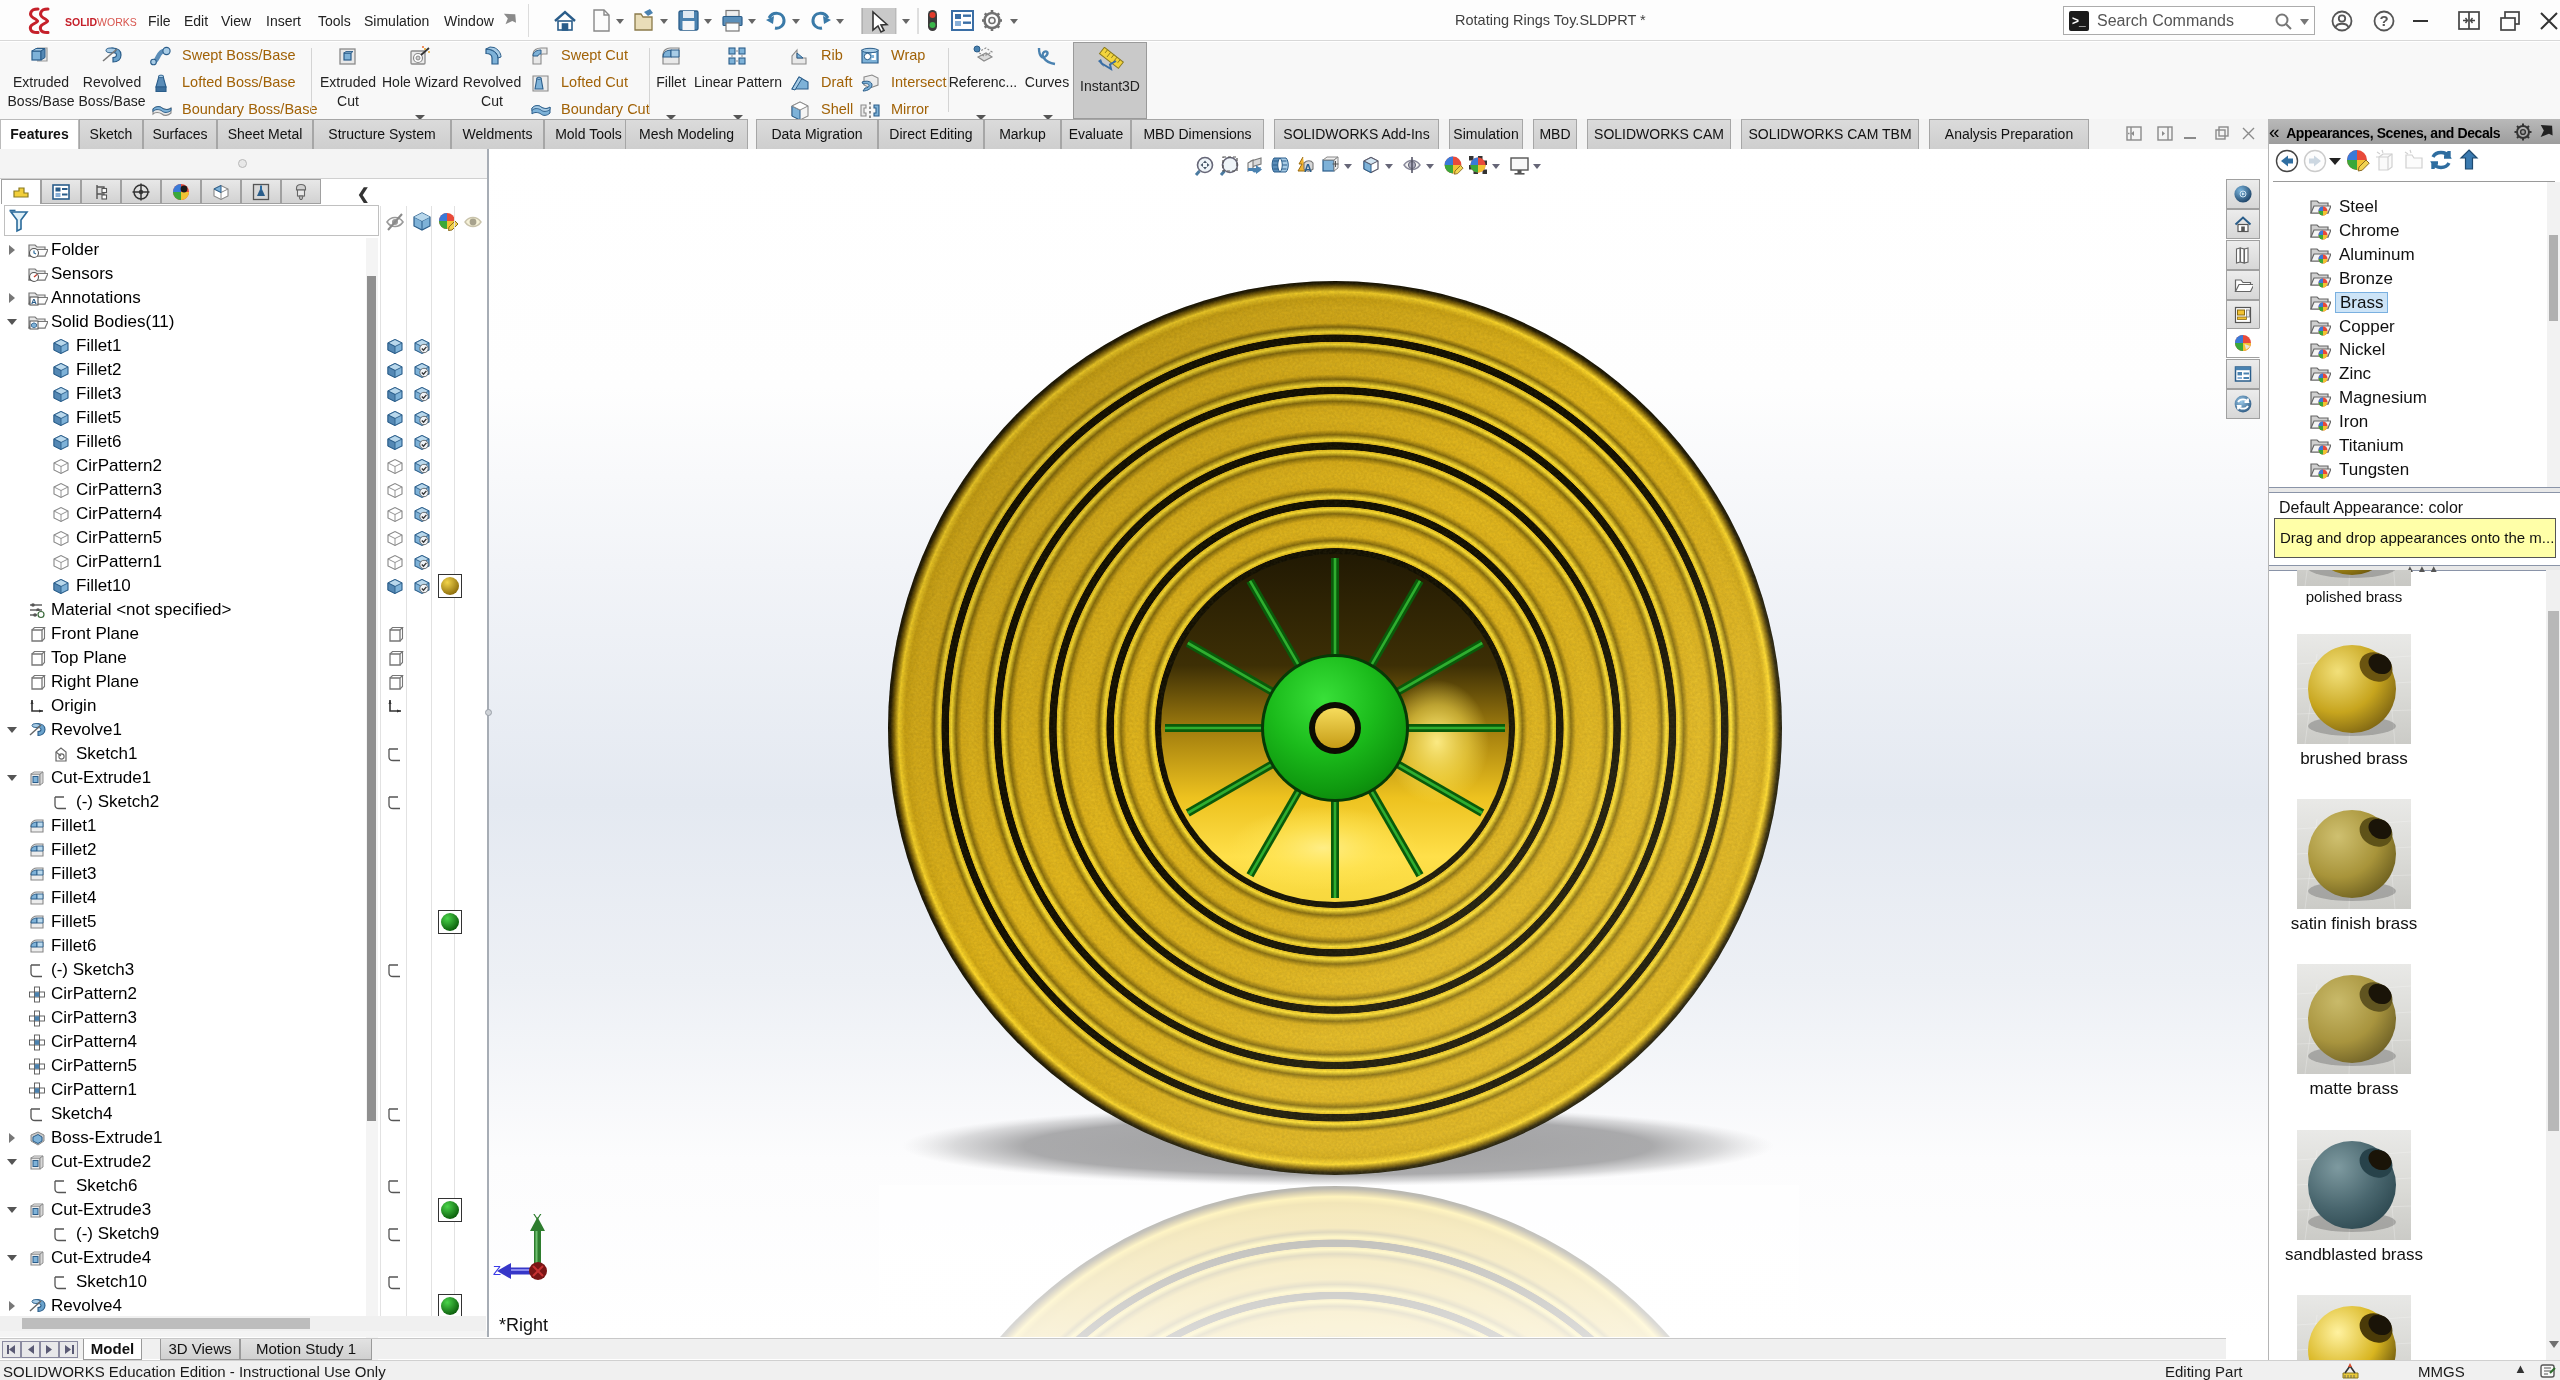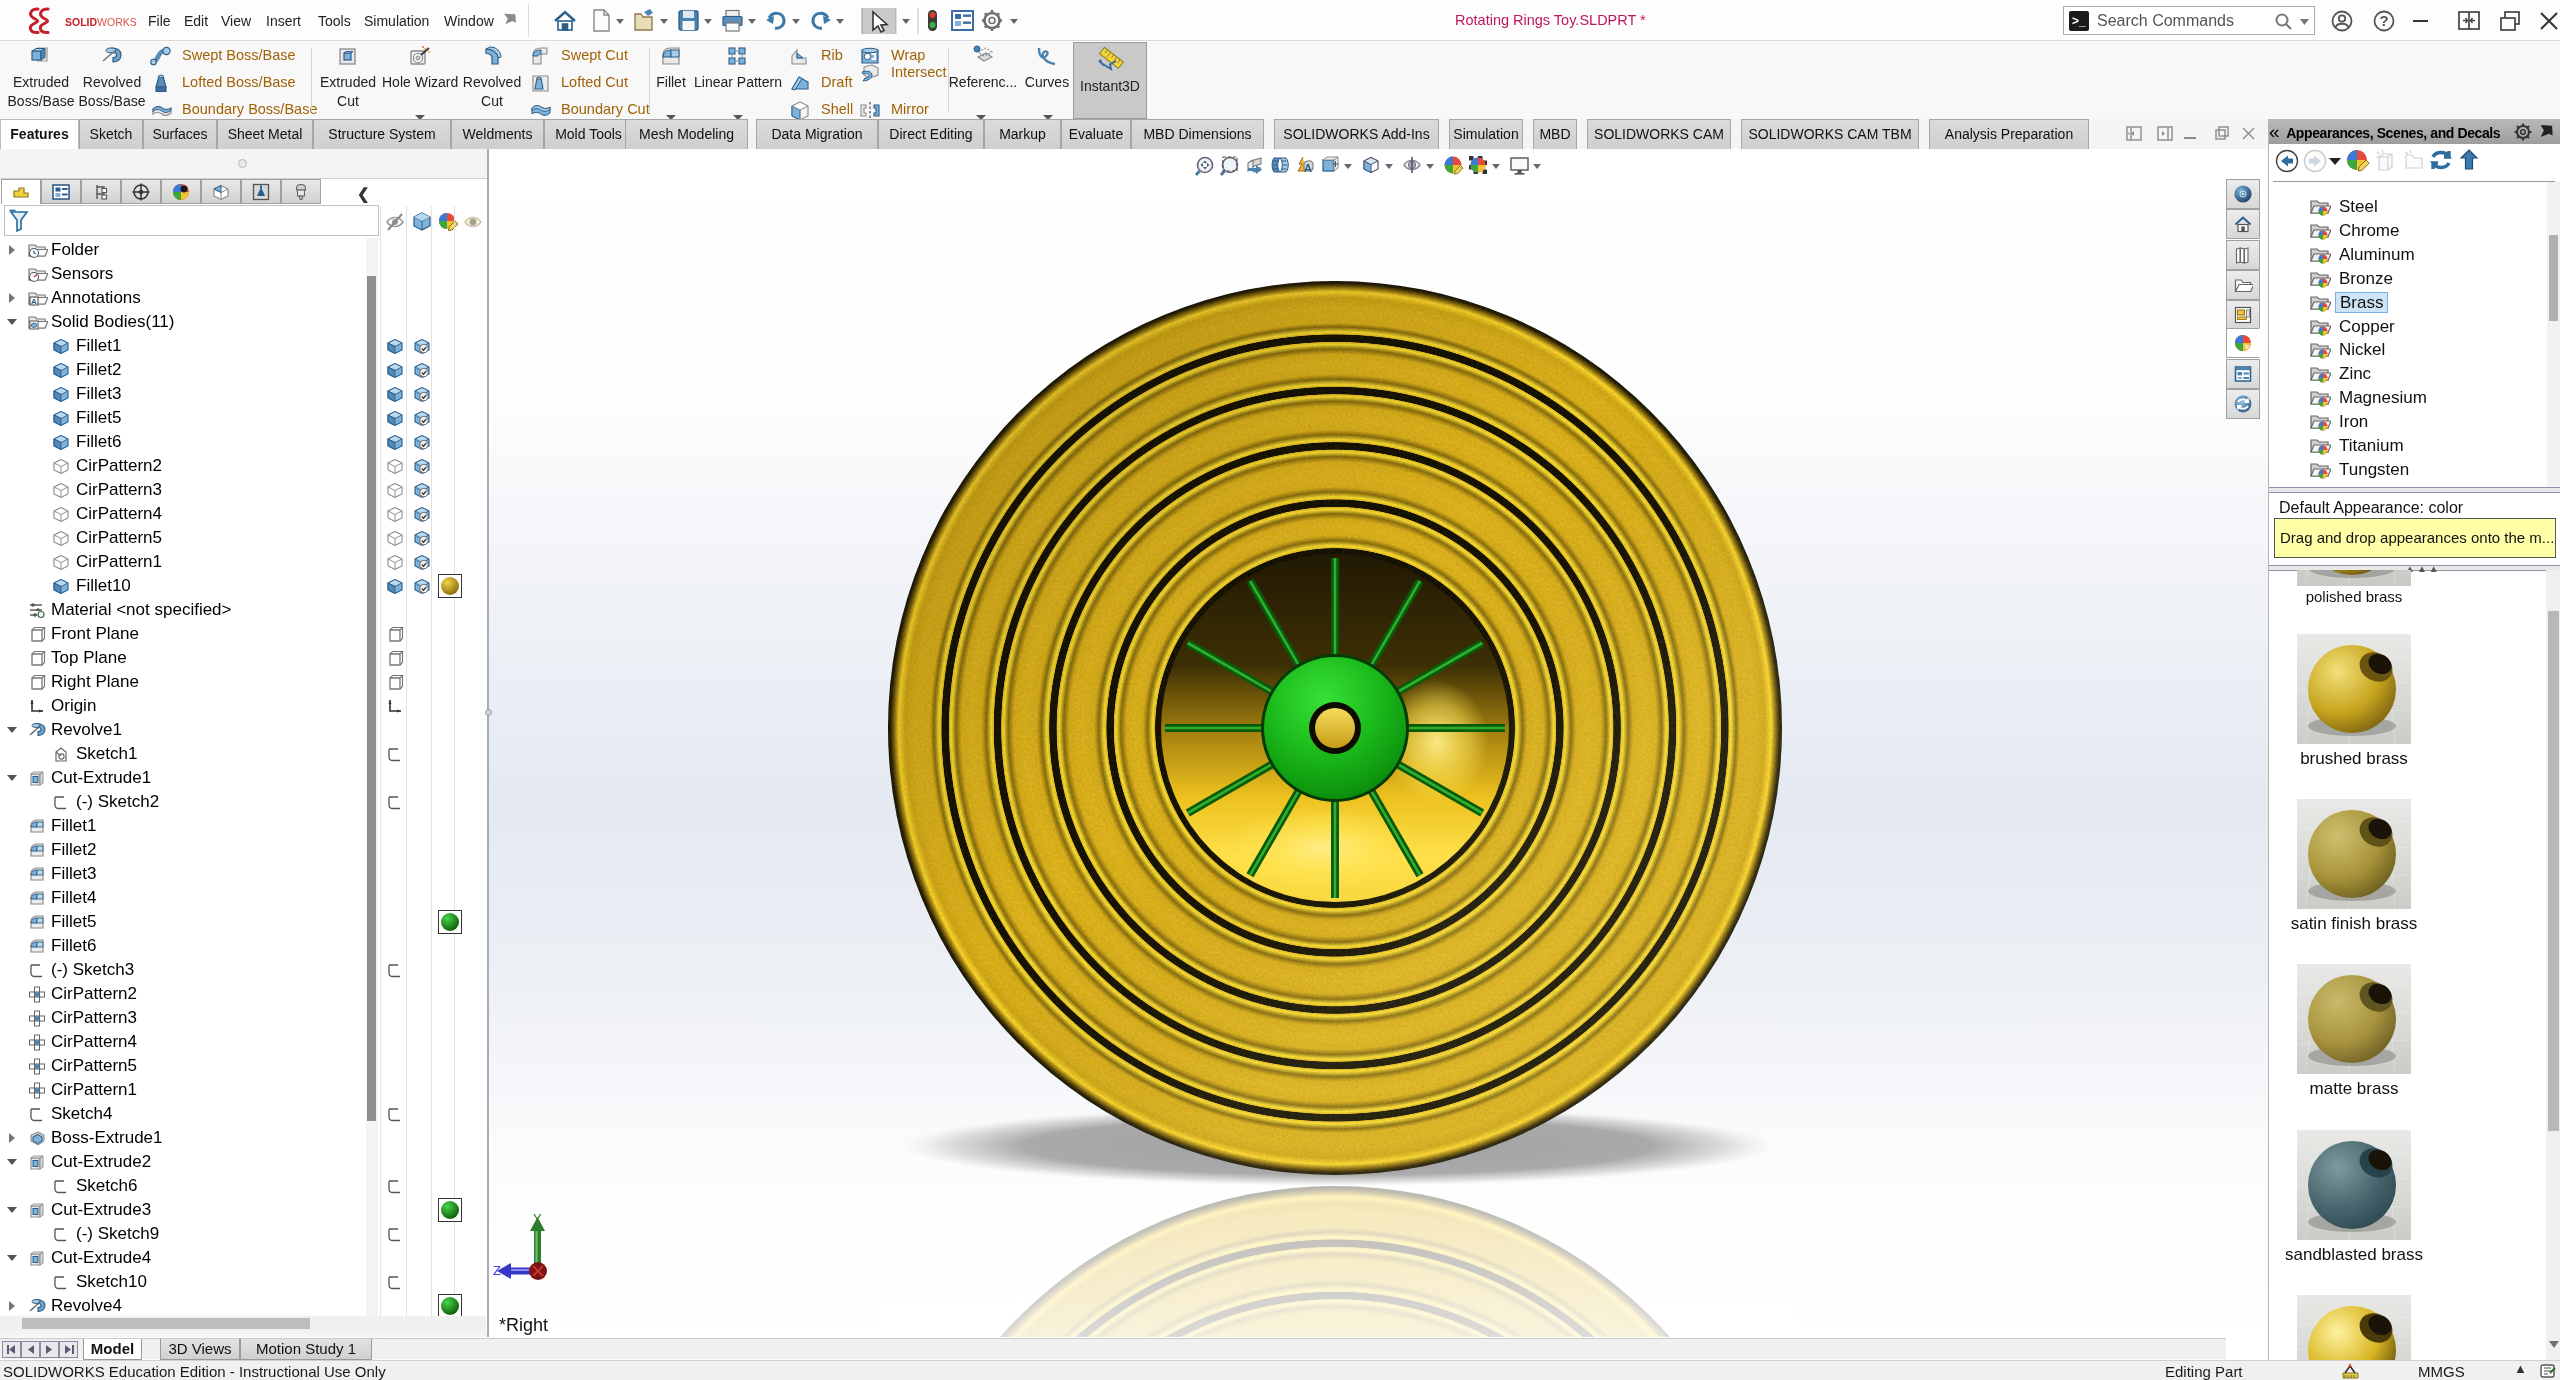--- a/index.html
+++ b/index.html
@@ -3,21 +3,21 @@
 <meta charset="utf-8">
 <style>
 * { margin:0; padding:0; box-sizing:border-box; }
 html,body { width:2560px; height:1380px; overflow:hidden; font-family:"Liberation Sans", sans-serif; background:#fff; }
 .abs { position:absolute; }
 #root { position:relative; width:2560px; height:1380px; }
 
 
 #titlebar { left:0; top:0; width:2560px; height:41px; background:#fdfdfd; border-bottom:1px solid #d8d8d8; }
 .menu { font-size:14px; color:#222; top:13px;text-align:right; }
-#doctitle { font-size:14.5px; color:#be185d; top:12px; }
+#doctitle { font-size:14.5px; color:#404040; top:12px; }
 #searchbox { left:2063px; top:6px; width:252px; height:29px; background:#fff; border:1px solid #ababab; }
 #searchbox .term { position:absolute; left:5px; top:4px; width:20px; height:20px; background:#1b1b1b; border-radius:2px; color:#fff; font-size:12px; font-weight:bold; text-align:left; padding-left:3px; line-height:20px;}
 #searchbox .stext { position:absolute; left:33px; top:5px; font-size:16px; color:#555; }
 
 
 #ribbon { left:0; top:42px; width:2560px; height:77px; background:#f8f8f8; }
 .rsep { position:absolute; top:6px; width:1px; height:64px; background:#d4d4d4; }
 .rbig { position:absolute; text-align:center; font-size:14px; color:#222; line-height:19px; }
 .rrow { position:absolute; font-size:14.5px; color:#a16207; white-space:nowrap; }
 .caret { position:absolute; width:0; height:0; border-left:5px solid transparent; border-right:5px solid transparent; border-top:5px solid #555; }
@@ -357,21 +357,21 @@
 
     <div class="rrow" style="left:858px;top:4px">
       <svg width="24" height="21" viewBox="0 0 24 21" style="vertical-align:middle">
           <path d="M4 4 L20 4 L20 17 L4 17 Z" fill="#7eb2d8" stroke="#2a5d8a" stroke-width="1.2"></path>
           <ellipse cx="12" cy="4.5" rx="8" ry="2.2" fill="#a8cce6" stroke="#2a5d8a" stroke-width="1"></ellipse>
           <circle cx="9.5" cy="10.5" r="3.2" fill="#fff" stroke="#2a5d8a" stroke-width="1"></circle>
           <path d="M13.5 8 L17 8 L17 13 L13.5 13" fill="none" stroke="#fff" stroke-width="1.8"></path>
         </svg>
       <span style="margin-left:5px">Wrap</span>
     </div>
-    <div class="rrow" style="left:858px;top:21px">
+    <div class="rrow" style="left:858px;top:31px">
       <svg width="24" height="21" viewBox="0 0 24 21" style="vertical-align:middle">
           <path d="M6 4 L14 2 L20 5 L20 12 L12 15 L6 12 Z" fill="#ececec" stroke="#8a8a8a" stroke-width="1.1"></path>
           <path d="M4 9 C10 7 14 9 14 12 C14 15 10 18 5 18 L7 15 C10 15 11 13.5 11 12.5 C11 11 9 10 5 11 Z" fill="#7eb2d8" stroke="#2a5d8a" stroke-width="1"></path>
         </svg>
       <span style="margin-left:5px">Intersect</span>
     </div>
     <div class="rrow" style="left:858px;top:58px">
       <svg width="24" height="21" viewBox="0 0 24 21" style="vertical-align:middle">
           <path d="M8 5 L3 5 L3 16 L8 16 L8 13 L6 13 L6 8 L8 8 Z" fill="#ececec" stroke="#8a8a8a" stroke-width="1.1"></path>
           <path d="M16 5 L21 5 L21 16 L16 16 L16 13 L18 13 L18 8 L16 8 Z" fill="#7eb2d8" stroke="#2a5d8a" stroke-width="1.1"></path>

